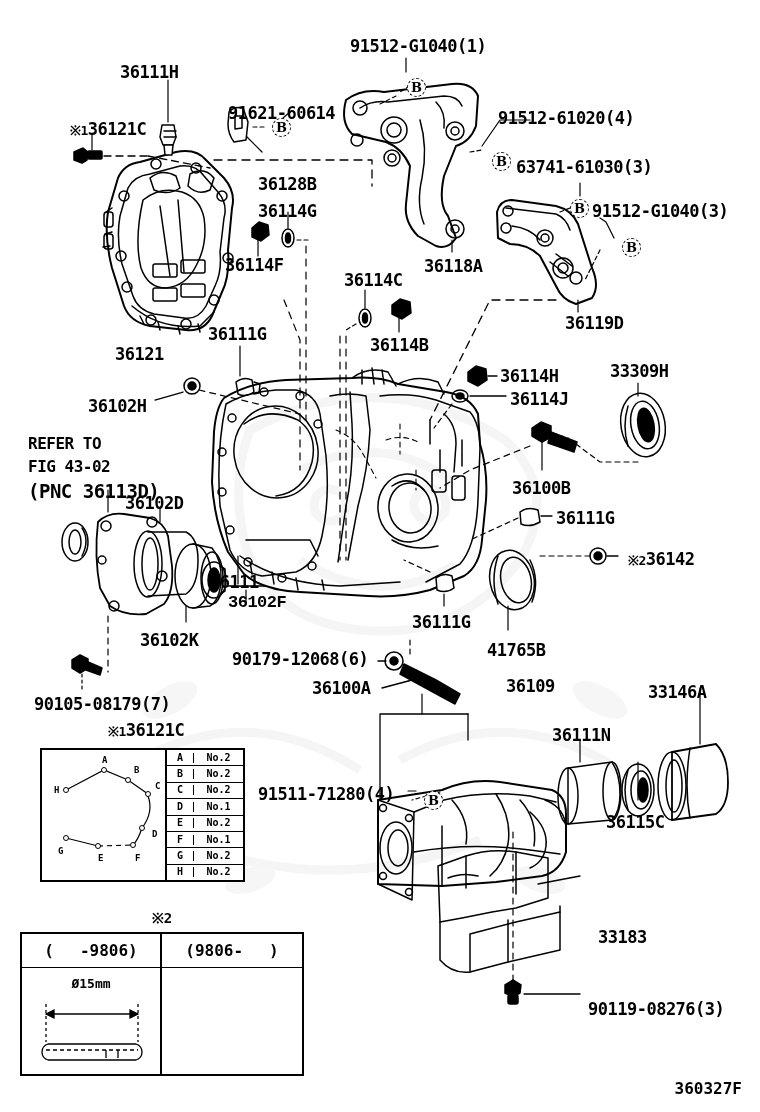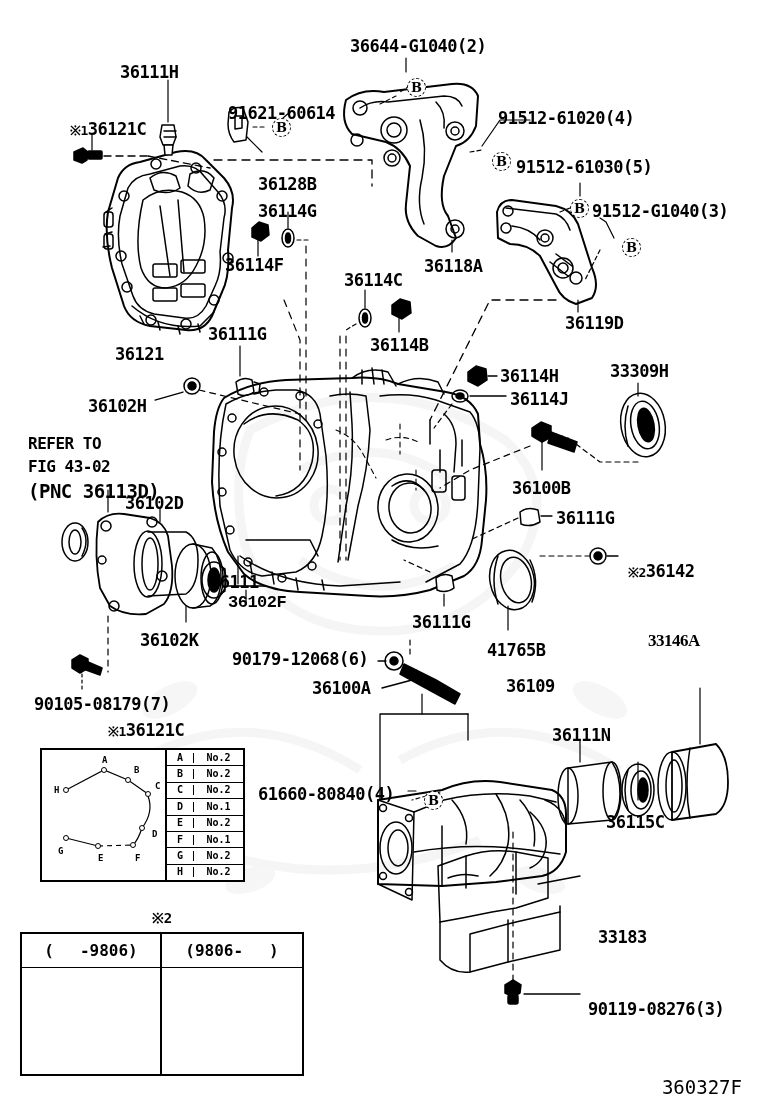--- a/index.html
+++ b/index.html
@@ -79,21 +79,21 @@
     font-size:13px;font-weight:700;
     font-family:"DejaVu Sans Mono","Liberation Mono",monospace;
   }
   #legend-star{
     position:absolute;left:20px;top:908px;width:284px;text-align:center;
     font-size:14px;font-weight:700;
   }
 
   #figcode{
     position:absolute;right:18px;bottom:14px;
-    font-size:19px;font-weight:400;letter-spacing:0px;
+    font-size:16px;font-weight:700;letter-spacing:0px;
   }
 
   
   #watermark{
     position:absolute;left:0;top:0;width:760px;height:1112px;
     opacity:.055;pointer-events:none;
   }
 </style>
 </head>
 <body>
@@ -503,23 +503,23 @@
 
       <path d="M396 96 L380 104" stroke-width="1.1" stroke-dasharray="4 3"></path>
       <path d="M440 792 L412 800" stroke-width="1.1" stroke-dasharray="4 3"></path>
       <path d="M416 791 L408 791" stroke-width="1.2"></path>
     </g>
   </svg>
 
   <div id="callouts">
       <div class="lbl" style="left: 120px; top: 64px;"><span>36111H</span></div>
       <div class="lbl" style="left: 228px; top: 105px;"><span>91621-60614</span></div>
-      <div class="lbl" style="left: 350px; top: 38px;"><span>36644-G1040(2)</span></div>
+      <div class="lbl" style="left: 350px; top: 38px;"><span>91512-G1040(1)</span></div>
       <div class="lbl" style="left: 498px; top: 110px;"><span>91512-61020(4)</span></div>
-      <div class="lbl" style="left: 516px; top: 159px;"><span>91512-61030(5)</span></div>
+      <div class="lbl" style="left: 516px; top: 159px;"><span>63741-61030(3)</span></div>
       <div class="lbl" style="left: 592px; top: 203px;"><span>91512-G1040(3)</span></div>
       <div class="lbl" style="left: 70px; top: 121px;"><span style="font-size: 13px;">※1</span><span>36121C</span></div>
       <div class="lbl" style="left: 258px; top: 144px; margin-top: 32px;"><span>36128B</span></div>
       <div class="lbl" style="left: 258px; top: 195px; margin-top: 8px;"><span>36114G</span></div>
       <div class="lbl" style="left: 225px; top: 257px;"><span>36114F</span></div>
       <div class="lbl" style="left: 344px; top: 272px;"><span>36114C</span></div>
       <div class="lbl" style="left: 370px; top: 337px;"><span>36114B</span></div>
       <div class="lbl" style="left: 424px; top: 258px;"><span>36118A</span></div>
       <div class="lbl" style="left: 565px; top: 315px;"><span>36119D</span></div>
       <div class="lbl" style="left: 115px; top: 346px;"><span>36121</span></div>
@@ -528,31 +528,31 @@
       <div class="lbl" style="left: 125px; top: 495px;"><span>36102D</span></div>
       <div class="lbl" style="left: 228px; top: 594px; font-family: Liberation Mono, monospace;"><span>36102F</span></div>
       <div class="lbl" style="left: 140px; top: 632px;"><span>36102K</span></div>
       <div class="lbl" style="left: 210px; top: 574px;"><span>36111</span></div>
       <div class="lbl" style="left: 412px; top: 614px;"><span>36111G</span></div>
       <div class="lbl" style="left: 500px; top: 368px;"><span>36114H</span></div>
       <div class="lbl" style="left: 510px; top: 391px; text-align: right;"><span>36114J</span></div>
       <div class="lbl" style="left: 610px; top: 363px;"><span>33309H</span></div>
       <div class="lbl" style="left: 512px; top: 480px;"><span>36100B</span></div>
       <div class="lbl" style="left: 556px; top: 510px;"><span>36111G</span></div>
-      <div class="lbl" style="left: 628px; top: 551px; margin-top: 12px;"><span style="font-size: 13px;">※2</span><span>36142</span></div>
+      <div class="lbl" style="left: 628px; top: 551px;"><span style="font-size: 13px;">※2</span><span>36142</span></div>
       <div class="lbl" style="left: 487px; top: 642px;"><span>41765B</span></div>
       <div class="lbl" style="left: 232px; top: 651px;"><span>90179-12068(6)</span></div>
       <div class="lbl" style="left: 312px; top: 680px;"><span>36100A</span></div>
       <div class="lbl" style="left: 506px; top: 678px;"><span>36109</span></div>
       <div class="lbl" style="left: 552px; top: 727px;"><span>36111N</span></div>
-      <div class="lbl" style="left: 648px; top: 632px; font-family: Liberation Serif, serif;"><span>33146A</span></div>
+      <div class="lbl" style="left: 648px; top: 684px;"><span>33146A</span></div>
       <div class="lbl" style="left: 606px; top: 814px;"><span>36115C</span></div>
       <div class="lbl" style="left: 34px; top: 696px;"><span>90105-08179(7)</span></div>
       <div class="lbl" style="left: 108px; top: 722px;"><span style="font-size: 13px;">※1</span><span>36121C</span></div>
-      <div class="lbl" style="left: 258px; top: 786px;"><span>61660-80840(4)</span></div>
+      <div class="lbl" style="left: 258px; top: 786px;"><span>91511-71280(4)</span></div>
       <div class="lbl" style="left: 598px; top: 929px;"><span>33183</span></div>
       <div class="lbl" style="left: 588px; top: 988px; margin-top: 13px;"><span>90119-08276(3)</span></div>
     </div>
 
   <div class="lbl" style="left:28px;top:436px;font-size:16px;">REFER TO</div>
   <div class="lbl" style="left:28px;top:459px;font-size:16px;">FIG 43-02</div>
   <div class="lbl" style="left:28px;top:482px;font-size:19px;">(PNC 36113D)</div>
 
   <div id="pattern-box">
     <div id="pattern-graph">
@@ -620,20 +620,35 @@
 
   <div id="legend-star">※2</div>
   <div id="legend">
     <div class="lgcol first">
       <div class="lghead">
         <span>(</span>
         <span class="pz"></span>
         <span>-9806</span>
         <span>)</span>
       </div>
+      <div class="lgbody">
+        <div class="lgdim">Ø15mm</div>
+        <svg viewBox="0 0 140 80" style="position:absolute;left:0;top:24px;width:140px;height:80px;">
+          <g fill="none" stroke="#000" stroke-width="1.3">
+            <path d="M24 12 L24 50" stroke-dasharray="3 3"></path>
+            <path d="M116 12 L116 50" stroke-dasharray="3 3"></path>
+            <path d="M24 22 L116 22"></path>
+            <path d="M24 22 l8 -4 l0 8Z" fill="#000"></path>
+            <path d="M116 22 l-8 -4 l0 8Z" fill="#000"></path>
+            <path d="M26 52 L114 52 Q120 54 120 60 Q120 66 114 68 L26 68 Q20 66 20 60 Q20 54 26 52Z"></path>
+            <path d="M24 58 L116 58" stroke-dasharray="4 3"></path>
+            <path d="M84 58 l0 8 M96 58 l0 8"></path>
+          </g>
+        </svg>
+      </div>
     </div>
     <div class="lgcol">
       <div class="lghead">
         <span>(</span>
         <span>9806-</span>
         <span class="pz"></span>
         <span>)</span>
       </div>
     </div>
   </div>

